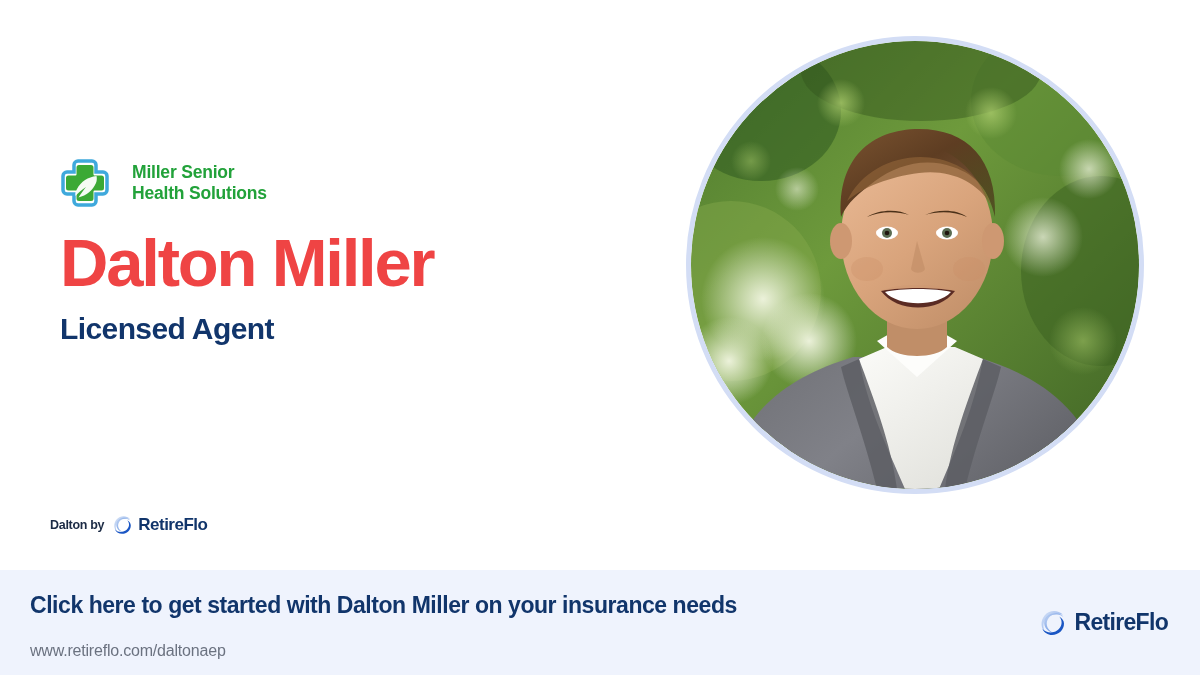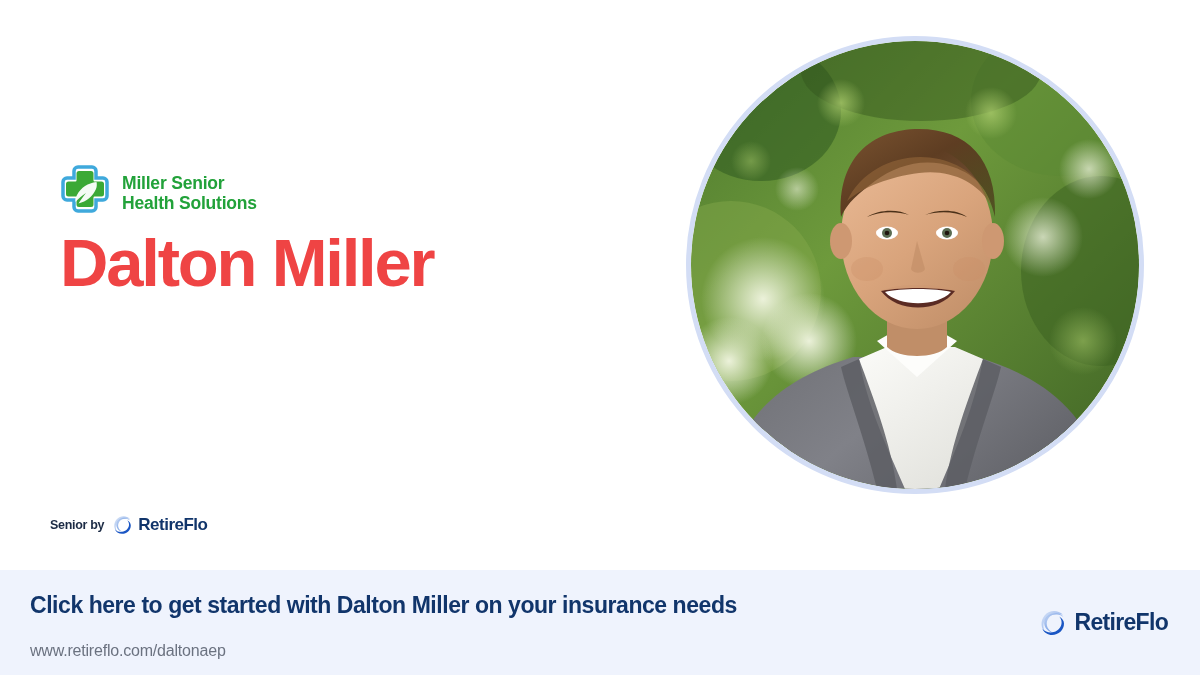--- a/index.html
+++ b/index.html
@@ -27,22 +27,22 @@
   
   .left-col {
     position: absolute;
     left: 60px;
     top: 152px;
     width: 580px;
   }
 
   .brand-lockup {
     display: flex;
-    align-items: flex-end;
-    gap: 12px;
+    align-items: center;
+    gap: 22px;
     height: 62px;
   }
   .brand-mark {
     width: 50px;
     height: 50px;
     flex: 0 0 50px;
     display: block;
   }
   .brand-words {
     display: flex;
@@ -187,24 +187,25 @@
         </svg>
       </span>
       <span class="brand-words">
         <span class="brand-line">Miller Senior</span>
         <span class="brand-line">Health Solutions</span>
       </span>
     </div>
 
     <div class="agent-name">Dalton Miller</div>
 
+    <div class="agent-role">Licensed Agent</div>
   </div>
 
   <div class="powered-by">
-    <span class="powered-label">Senior by</span>
+    <span class="powered-label">Dalton by</span>
     <span class="rf-lockup">
       <span class="rf-mark-sm">
         <svg viewBox="0 0 100 100" xmlns="http://www.w3.org/2000/svg">
           <defs>
             <linearGradient id="rfg1" x1="0" y1="0" x2="1" y2="1">
               <stop offset="0%" stop-color="#BFD3F2"></stop>
               <stop offset="55%" stop-color="#5E8FE0"></stop>
               <stop offset="100%" stop-color="#1A56C4"></stop>
             </linearGradient>
           </defs>

